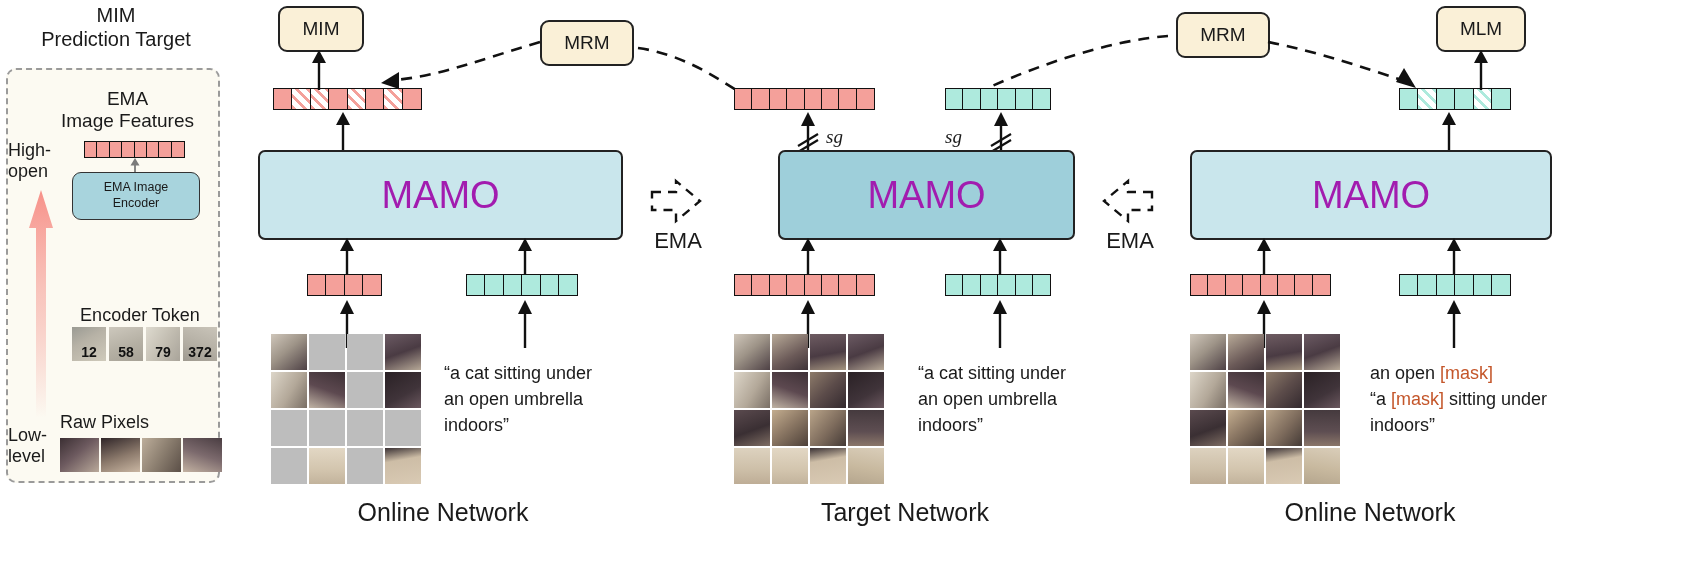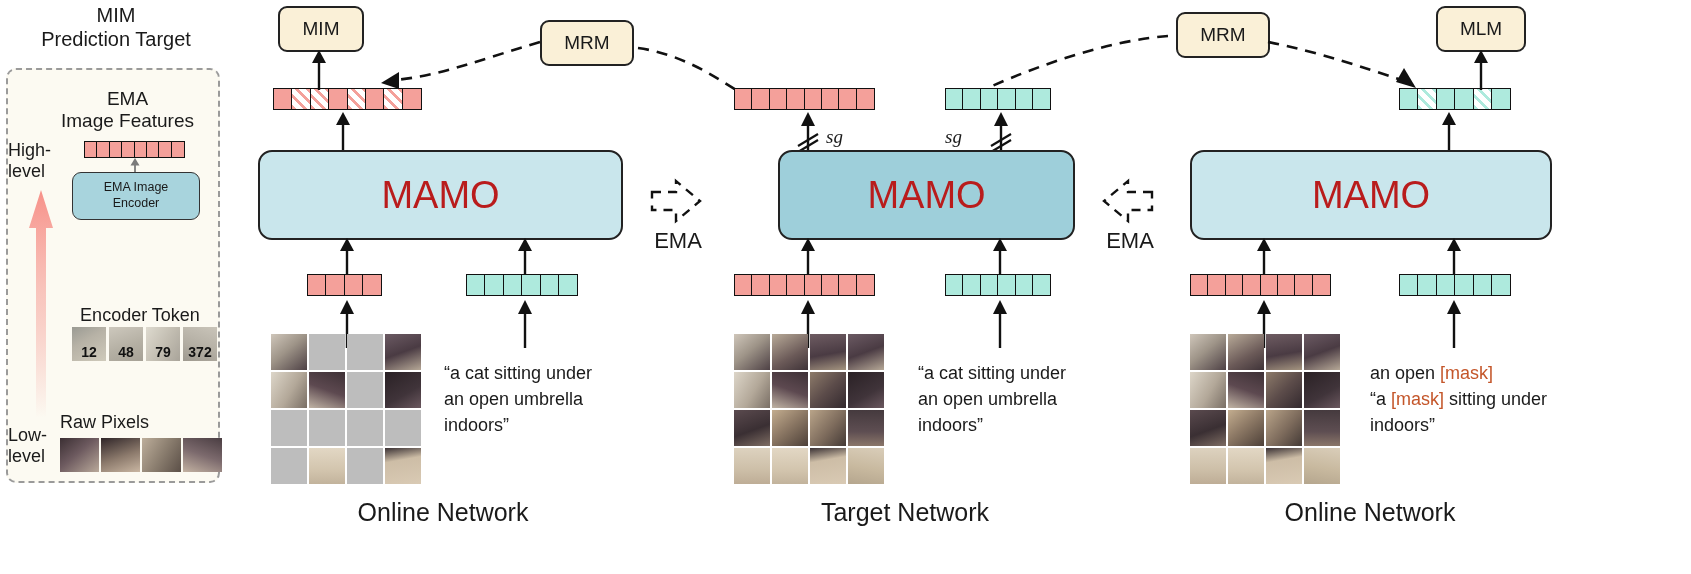--- a/index.html
+++ b/index.html
@@ -91,23 +91,23 @@
   .head-box {
     background: #faf0d7;
     border: 2px solid #222;
     border-radius: 9px;
     display: flex; align-items: center; justify-content: center;
     font-size: 19px; color: #1a1a1a;
   }
 
   
   .mamo {
-    border: 2px solid #222; border-radius: 14px;
+    border: 2px solid #222; border-radius: 7px;
     display: flex; align-items: center; justify-content: center;
-    font-size: 38px; color: #b91c1c;
+    font-size: 38px; color: #a21caf;
   }
   .mamo.online { background: #c9e6ec; }
   .mamo.target { background: #9ecfda; }
 
   
   .net-label { font-size: 25px; text-align: center; }
   .ema-label { font-size: 22px; text-align: center; }
   .sg-label  { font-size: 19px; font-style: italic; font-family: "Liberation Serif", serif; }
 
   
@@ -130,21 +130,21 @@
 
   <div class="abs txt center" id="mim-title">MIM
 Prediction Target</div>
 
   <div class="abs" id="mim-panel"></div>
 
   <div class="abs txt center" id="ema-caption">EMA
 Image Features</div>
 
   <div class="abs txt" id="high-level">High-
-level</div>
+open</div>
 
   <div class="abs txt" id="low-level">Low-
 level</div>
 
   <div class="abs" id="level-arrow">
     <svg width="26" height="230" viewBox="0 0 26 230">
       <defs>
         <linearGradient id="lvlgrad" x1="0" y1="1" x2="0" y2="0">
           <stop offset="0" stop-color="#f4a09a" stop-opacity="0"></stop>
           <stop offset="0.55" stop-color="#f7b3ab" stop-opacity="0.75"></stop>
@@ -176,21 +176,21 @@
   <div class="abs txt" id="ema-enc-box">EMA Image
 Encoder</div>
 
   <div class="abs txt" id="vis-token-label">Encoder Token</div>
 
   <div class="abs" id="vis-token-row">
     <span class="vtok" style="background:linear-gradient(150deg,#9a9a93 0%,#b7b2a6 40%,#cfcabb 100%)">
       <span>12</span>
     </span>
     <span class="vtok" style="background:linear-gradient(160deg,#cdc8bd 0%,#b5b0a4 55%,#a6a196 100%)">
-      <span>48</span>
+      <span>58</span>
     </span>
     <span class="vtok" style="background:linear-gradient(120deg,#dedacf 0%,#c4bfb3 50%,#a9a49a 100%)">
       <span>79</span>
     </span>
     <span class="vtok" style="background:linear-gradient(200deg,#c9c4b9 0%,#b2ada2 60%,#9e998f 100%)">
       <span>372</span>
     </span>
   </div>
 
   <div class="abs txt" id="raw-px-label">Raw Pixels</div>

